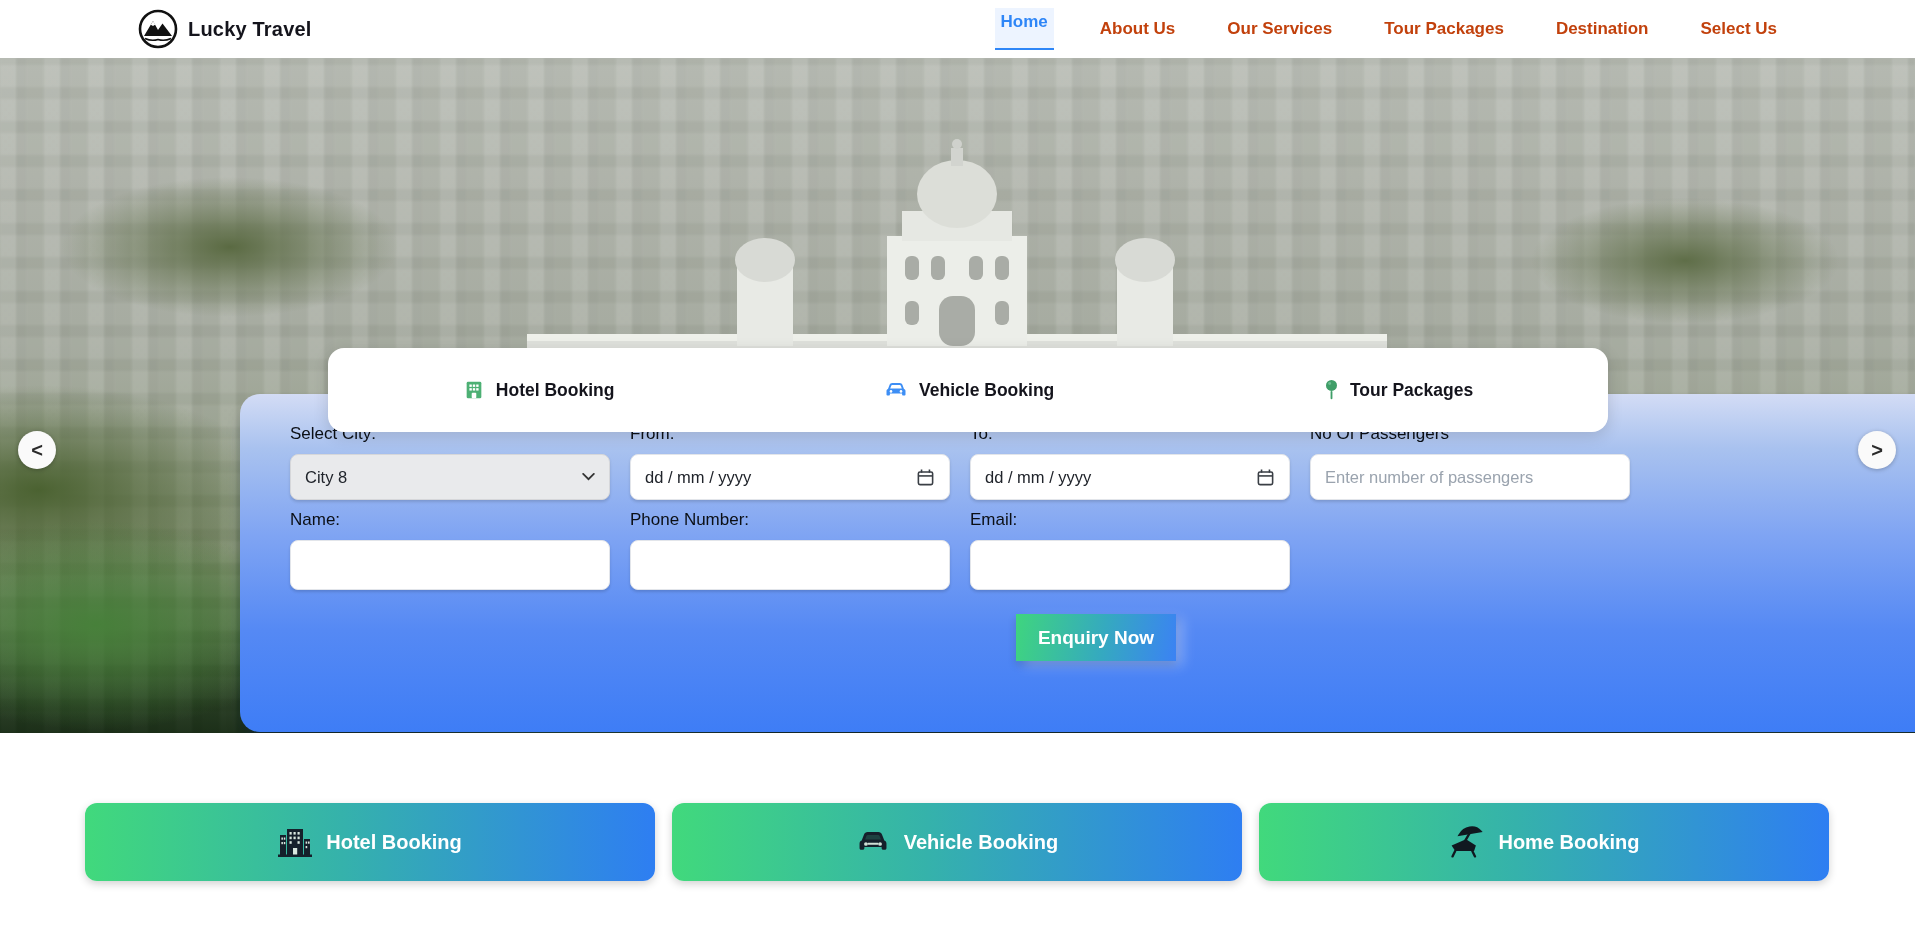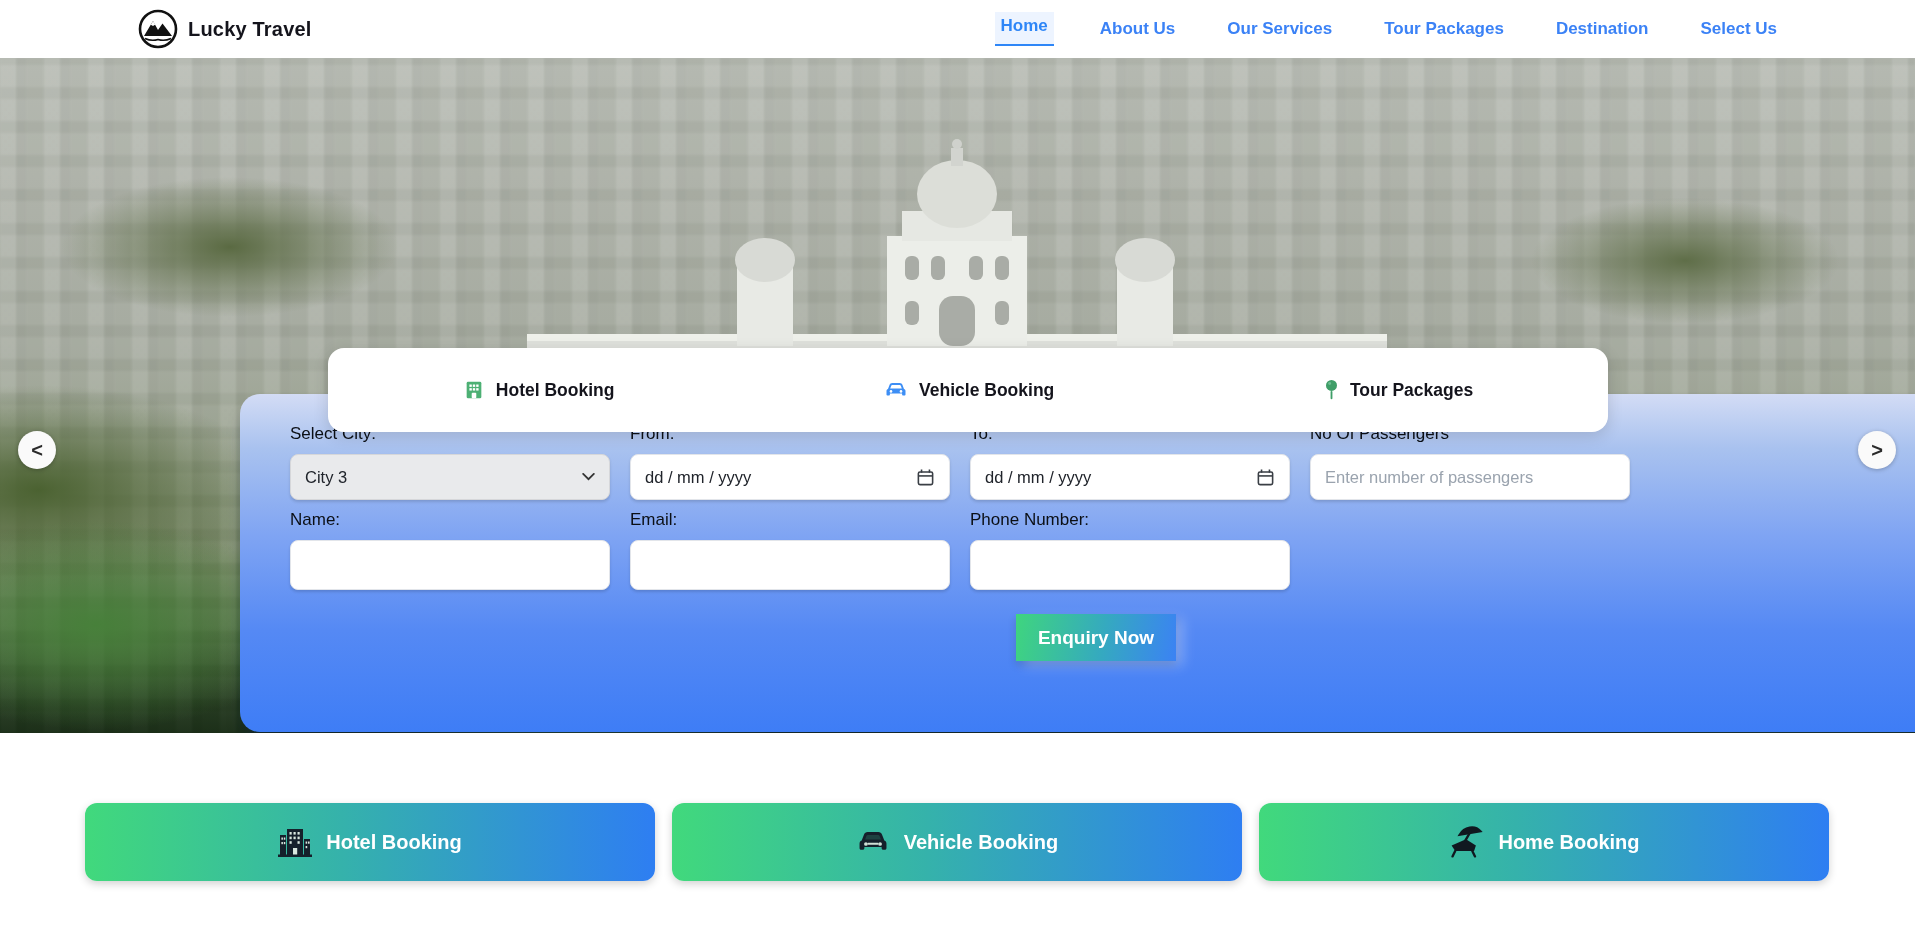--- a/index.html
+++ b/index.html
@@ -6,24 +6,24 @@
   html,body { width:1915px; height:935px; overflow:hidden; background:#fff;
               font-family:"Liberation Sans", sans-serif; }
   .page { position:relative; width:1915px; height:935px; }
 
   
   .header { position:absolute; top:0; left:0; width:100%; height:58px; background:#fff;
             display:flex; align-items:center; z-index:10; }
   .brand { display:flex; align-items:center; gap:10px; margin-left:138px; cursor:pointer; }
   .brand-name { font-size:20px; font-weight:700; color:#14141c; letter-spacing:.2px;text-align:center; }
   .nav { margin-left:auto; margin-right:132px; display:flex; align-items:center; gap:40px; }
-  .nav a { font-size:17px; font-weight:700; color:#3b82f6; text-decoration:none; cursor:pointer;
+  .nav a { font-size:17px; font-weight:700; color:#c2410c; text-decoration:none; cursor:pointer;
            padding:4px 6px; }
   .nav a.active { color:#2e86f7; background:#edf4ff; border-radius:0;
-                  border-bottom:2.5px solid #2e86f7; padding-bottom:8px; }
+                  border-bottom:2.5px solid #2e86f7; padding-bottom:16px; }
 
   
   .hero { position:absolute; top:58px; left:0; width:1915px; height:675px; overflow:hidden; }
   .hero-base { position:absolute; inset:0;
     background:linear-gradient(180deg,#b6bab2 0%,#aeb2a9 20%,#a6aba0 42%,#97a08c 60%,#6d7f5a 76%,#415c35 90%,#2e4727 100%); }
   .hero-texture { position:absolute; inset:0; opacity:.55; filter:blur(1px);
     background:
       repeating-linear-gradient(90deg, rgba(255,255,255,.16) 0 16px, rgba(0,0,0,.06) 16px 26px, rgba(125,135,115,.10) 26px 44px),
       repeating-linear-gradient(0deg, rgba(255,255,255,.08) 0 22px, rgba(60,70,55,.08) 22px 34px); }
   .hero-greens { position:absolute; inset:0;
@@ -210,21 +210,21 @@
         </span>
         <span>Tour Packages</span>
       </div>
     </div>
 
     <div class="form-card">
       <div class="form-row row1">
         <div class="field">
           <label>Select City:</label>
           <div class="control select">
-            <span class="grow">City 3</span>
+            <span class="grow">City 8</span>
             <span class="icon">
               <svg width="13" height="8" viewBox="0 0 14 9">
                   <path d="M1 1l6 6 6-6" stroke="#333" stroke-width="2" fill="none" stroke-linecap="round"></path>
                 </svg>
             </span>
           </div>
         </div>
         <div class="field">
           <label>From:</label>
           <div class="control">
@@ -256,25 +256,25 @@
           <input class="text-input" type="text" placeholder="Enter number of passengers" style="">
         </div>
       </div>
 
       <div class="form-row row2">
         <div class="field">
           <label>Name:</label>
           <input class="text-input" type="text" style="">
         </div>
         <div class="field">
+          <label>Phone Number:</label>
+          <input class="text-input" type="text" style="">
+        </div>
+        <div class="field">
           <label>Email:</label>
-          <input class="text-input" type="text" style="">
-        </div>
-        <div class="field">
-          <label>Phone Number:</label>
           <input class="text-input" type="text" style="">
         </div>
       </div>
 
       <div class="submit-row">
         <button class="enquiry-btn">Enquiry Now</button>
       </div>
     </div>
   </section>
 

